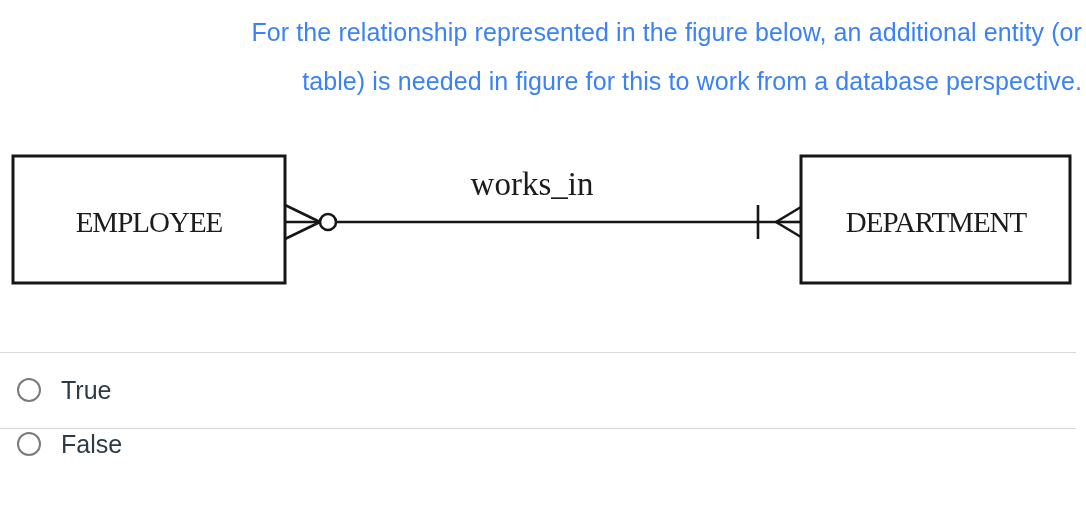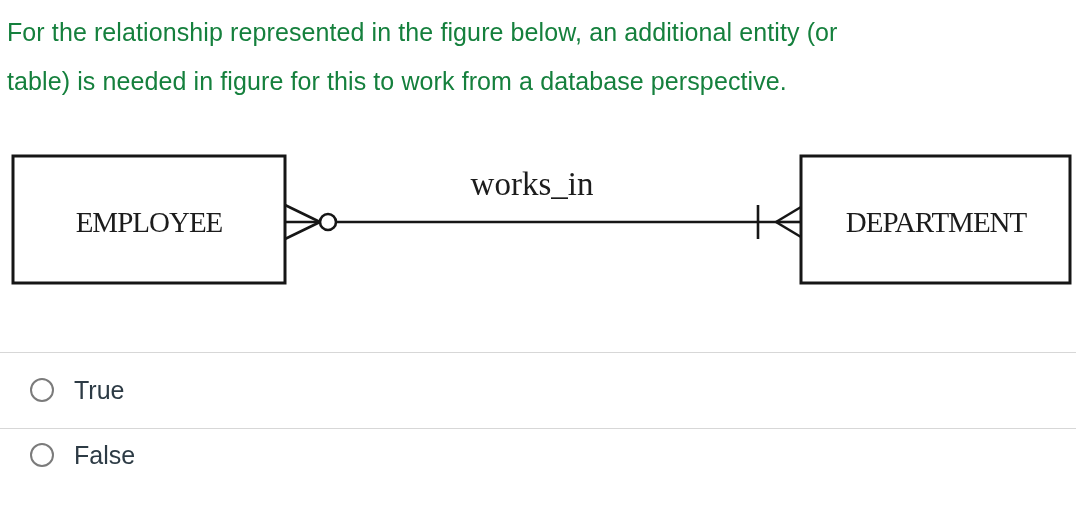--- a/index.html
+++ b/index.html
@@ -15,22 +15,23 @@
     overflow: hidden;
     font-family: "Liberation Sans", "DejaVu Sans", sans-serif;
   }
   .question {
     position: absolute;
     left: 7px;
     top: 8px;
     width: 1075px;
     font-size: 25px;
     line-height: 49px;
-    color: #15803d;
+    color: #3b82f6;
     letter-spacing: 0.1px;
+    text-align: right;
   }
   .diagram {
     position: absolute;
     left: 0;
     top: 143px;
     width: 1086px;
     height: 160px;
   }
   .diagram .entity-box {
     fill: #ffffff;
@@ -62,21 +63,21 @@
     height: 0;
     border-top: 1px solid #d7d7d7;
   }
   .option {
     position: absolute;
     left: 0;
     width: 1076px;
     height: 76px;
     display: flex;
     align-items: center;
-    padding-left: 30px;
+    padding-left: 17px;
     box-sizing: border-box;
     gap: 20px;
     cursor: pointer;
   }
   .radio {
     width: 24px;
     height: 24px;
     box-sizing: border-box;
     border: 2px solid #7b7b7b;
     border-radius: 50%;
@@ -126,18 +127,18 @@
   </svg>
 
   <div class="divider" style="top:352px"></div>
   <div class="divider" style="top:428px"></div>
 
   <div class="option" style="top:352px">
     <span class="radio" role="radio" aria-checked="false"></span>
     <span class="option-label">True</span>
   </div>
 
-  <div class="option" style="top:416px; height:78px">
+  <div class="option" style="top:405px; height:78px">
     <span class="radio" role="radio" aria-checked="false"></span>
     <span class="option-label">False</span>
   </div>
 
 </div>
 
 </body></html>

